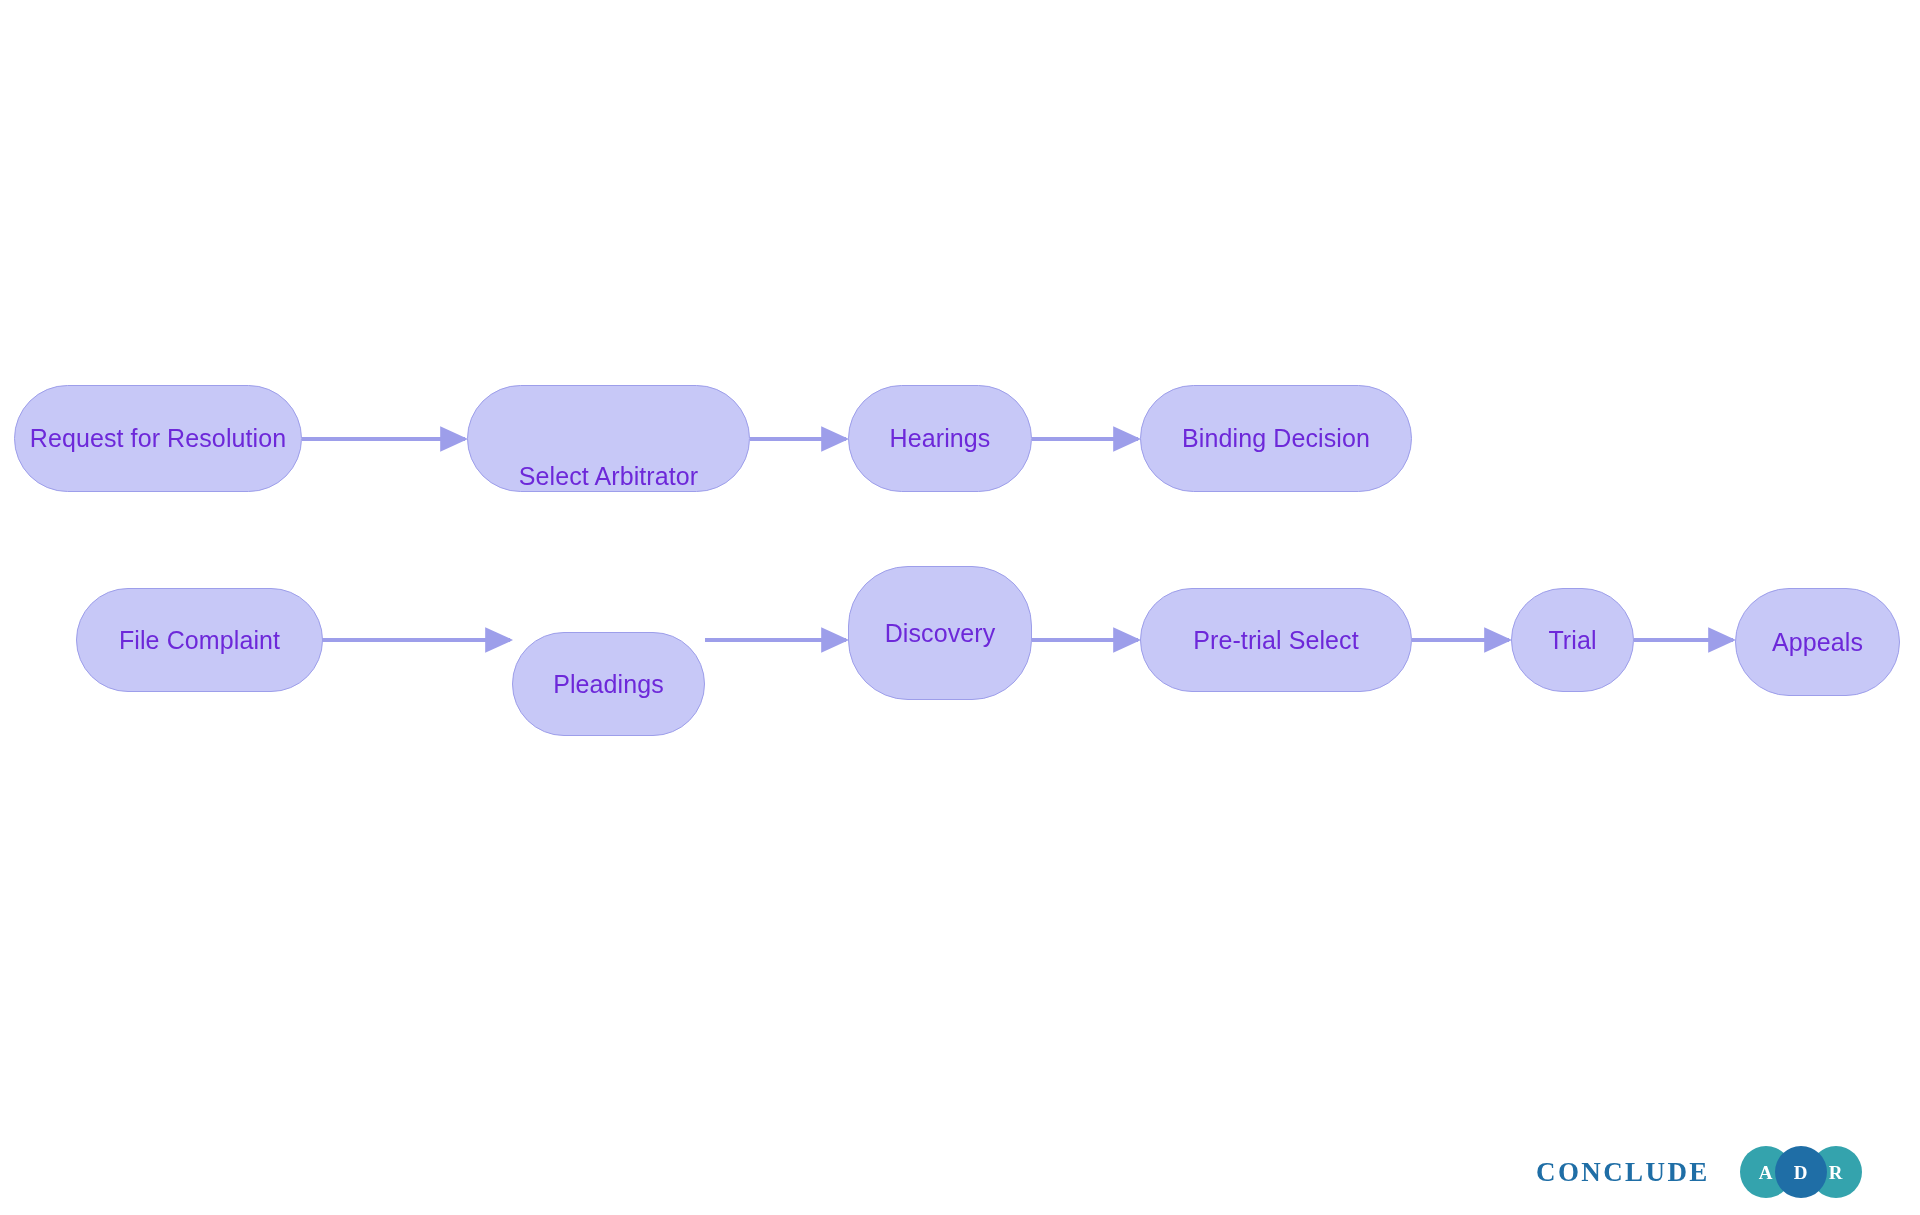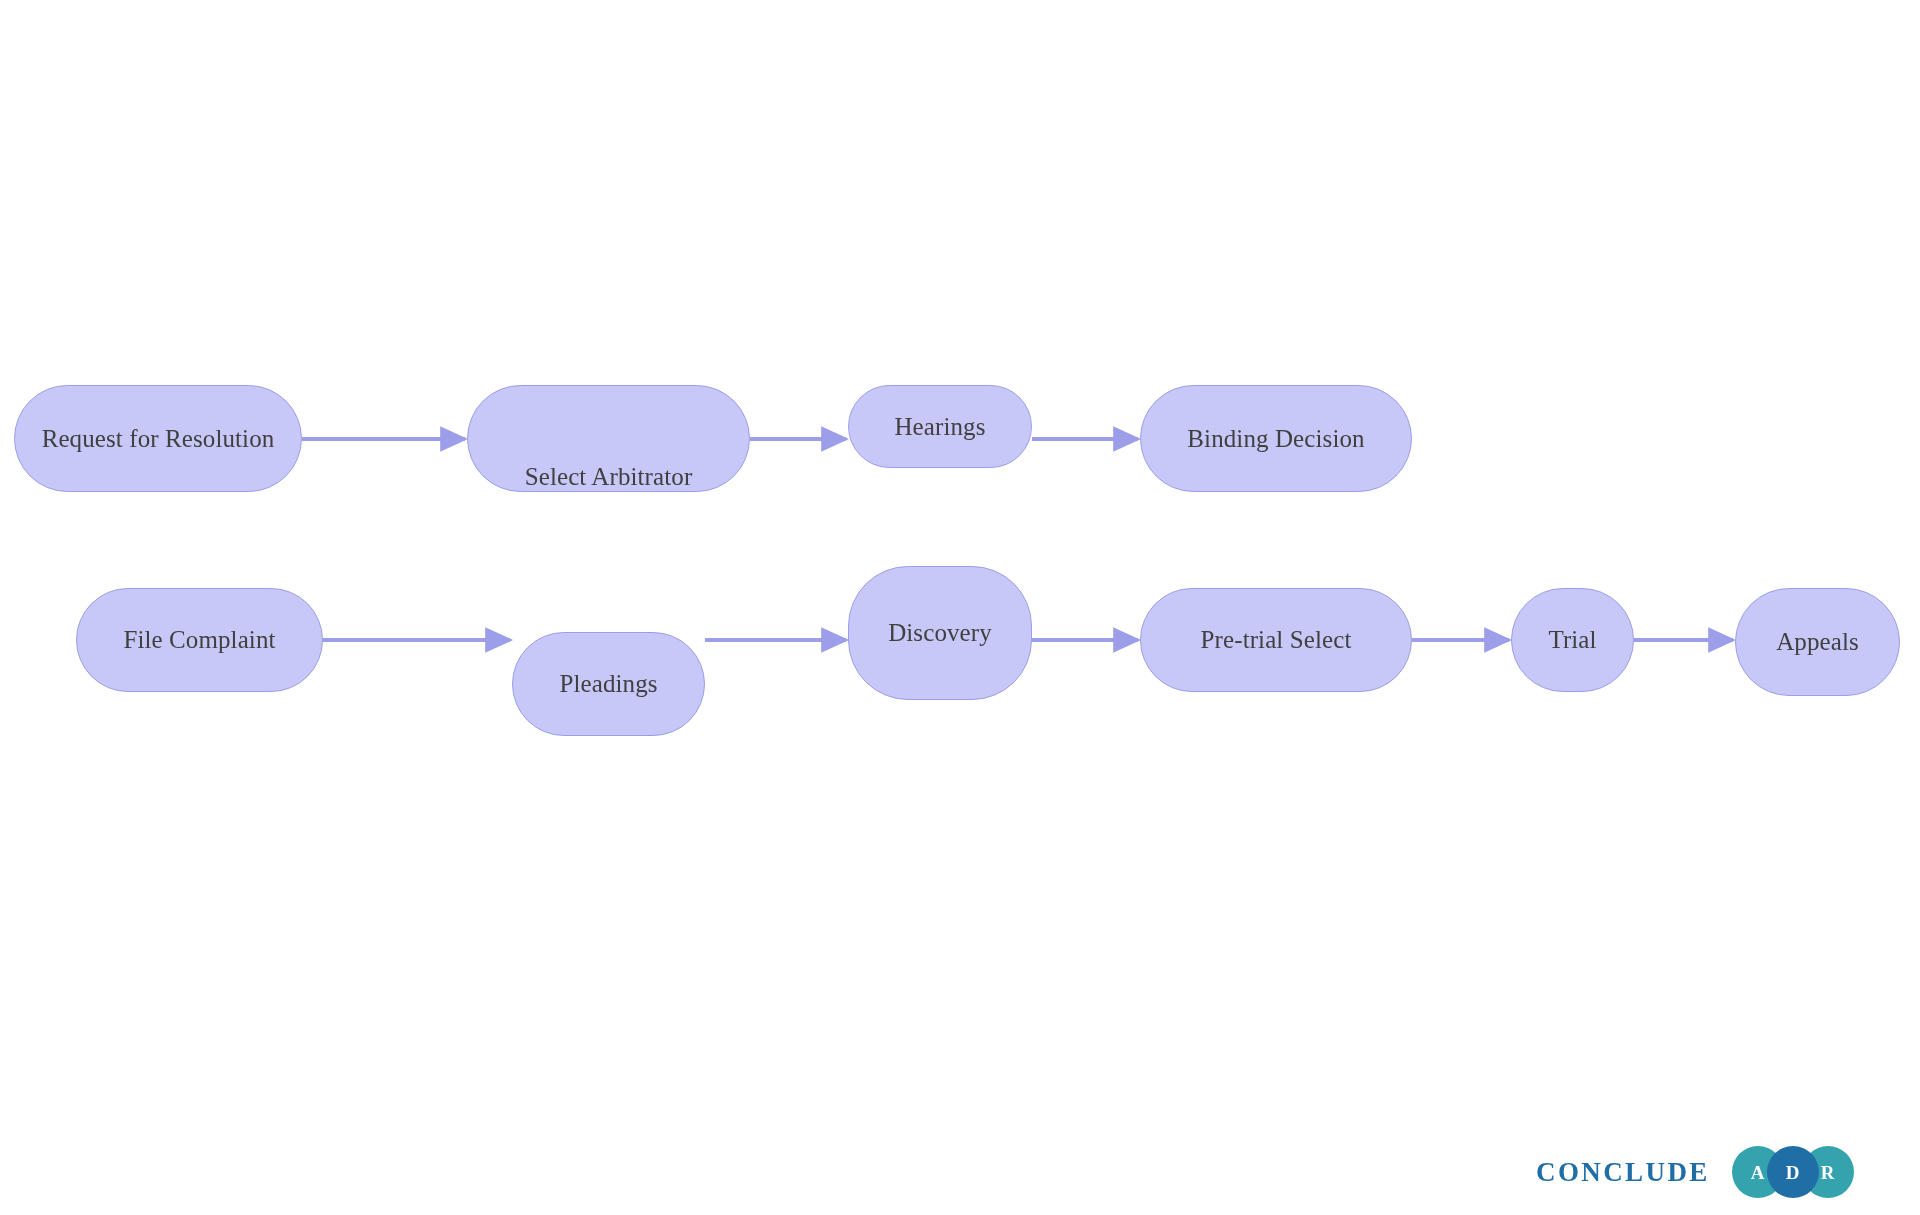--- a/index.html
+++ b/index.html
@@ -35,37 +35,37 @@
   
   .node {
     position: absolute;
     box-sizing: border-box;
     background: #c7c8f7;
     border: 1.6px solid #9d9eea;
     border-radius: 60px;
     display: flex;
     align-items: center;
     justify-content: center;
-    color: #404040;
-    font-family: Liberation Serif, serif;
+    color: #6d28d9;
+    font-family: Liberation Sans, sans-serif;
     font-size: 25px;
     font-weight: 400;
     letter-spacing: 0.1px;
     white-space: nowrap;
     user-select: none;
   }
 
   
   #brand-logo {
     position: absolute;
     left: 1536px;
     top: 1146px;
     display: flex;
     align-items: center;
-    gap: 22px;
+    gap: 30px;
   }
   #brand-logo .wordmark {
     font-family: "Liberation Serif", serif;
     font-weight: 700;
     font-size: 27px;
     letter-spacing: 2.4px;
     color: #1f6ea6;
     line-height: 1;
   }
   #brand-logo .circles {
@@ -115,21 +115,21 @@
       </g>
   </svg>
 
   <div id="nodes-layer">
       <div class="node" style="left: 14px; top: 385px; width: 288px; height: 107px;">
         <span>Request for Resolution</span>
       </div>
       <div class="node" style="left: 467px; top: 385px; width: 283px; height: 107px; align-items: flex-end;">
         <span>Select Arbitrator</span>
       </div>
-      <div class="node" style="left: 848px; top: 385px; width: 184px; height: 83px; text-align: right;">
+      <div class="node" style="left: 848px; top: 385px; width: 184px; height: 107px; text-align: right;">
         <span>Hearings</span>
       </div>
       <div class="node" style="left: 1140px; top: 385px; width: 272px; height: 107px;">
         <span>Binding Decision</span>
       </div>
       <div class="node" style="left: 76px; top: 588px; width: 247px; height: 104px;">
         <span>File Complaint</span>
       </div>
       <div class="node" style="left: 512px; top: 588px; width: 193px; height: 104px; margin-top: 44px;">
         <span>Pleadings</span>

